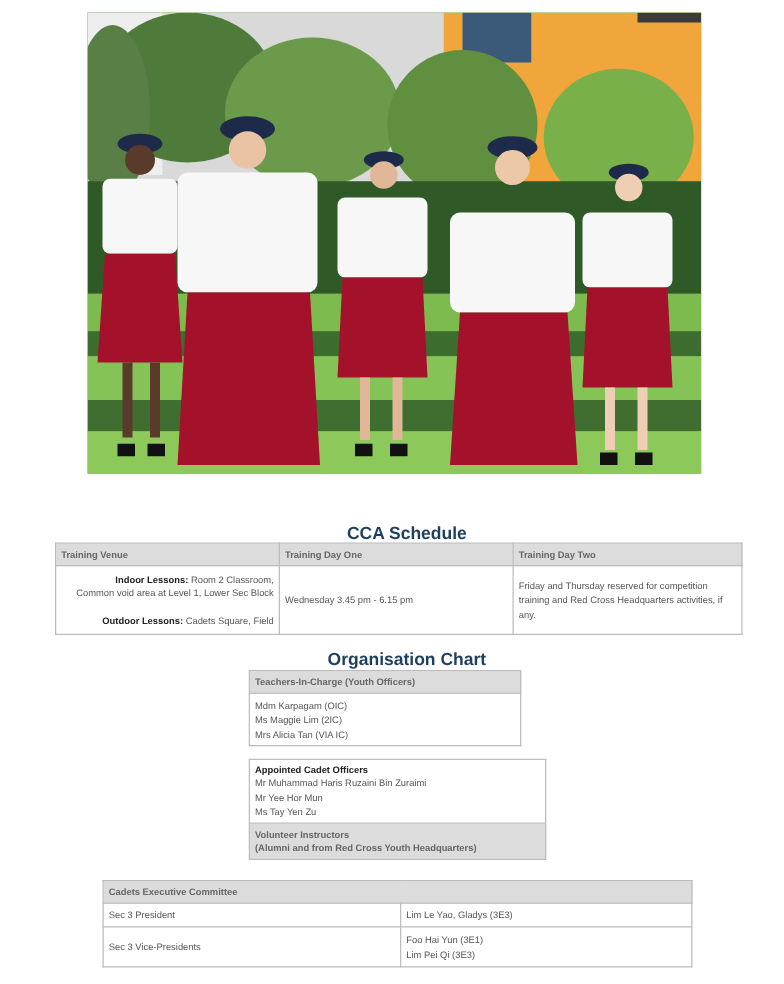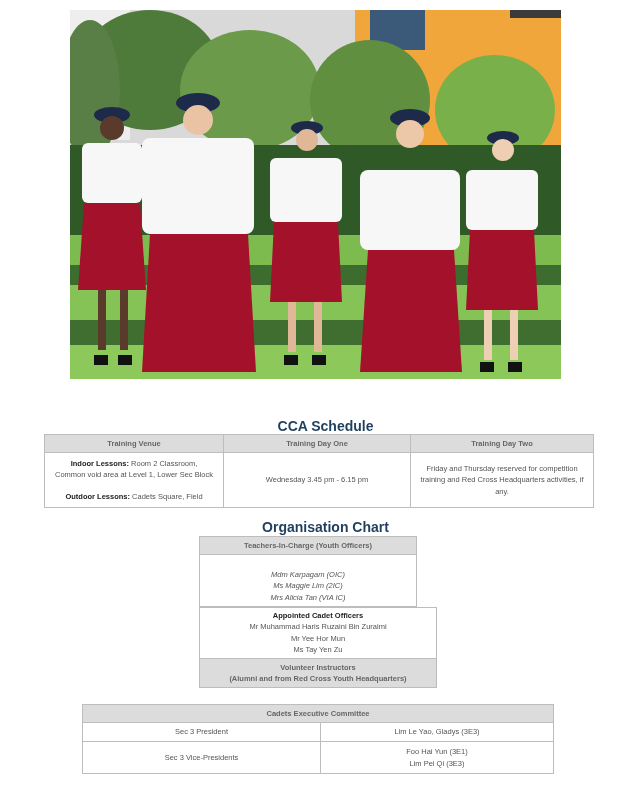--- a/index.html
+++ b/index.html
@@ -13,26 +13,26 @@
     }
     .photo svg { display: block; width: 100%; height: 100%; }
 
     .section-title {
       position: absolute; left: 12px; width: 627px; text-align: center;
       font-size: 14px; font-weight: bold; color: #1f3f5f;
     }
     table { border-collapse: collapse; position: absolute; table-layout: fixed; }
     th, td {
       border: 1px solid #bdbdbd; font-size: 7.5px; color: #555555;
-      text-align: center; vertical-align: middle; line-height: 1.5;
+      text-align: left; vertical-align: middle; line-height: 1.5;
     }
     th { background: #dcdcdc; font-weight: bold; color: #666666; height: 17px; padding: 0 4px; }
     td { padding: 2px 4px; }
     .bold-label { color: #222222; font-weight: bold; }
-    .left { text-align: center; }
+    .left { text-align: right; }
     .sched td { height: 50px; }
   </style>
 </head>
 <body>
 
 <div class="photo">
   <svg viewBox="0 0 491 369" preserveAspectRatio="none">
 
     <rect x="0" y="0" width="491" height="140" fill="#d9d9d9"></rect>
     <rect x="285" y="0" width="206" height="150" fill="#f0a63a"></rect>
@@ -132,21 +132,21 @@
   </table>
 
 <div class="section-title" style="top:519px;">Organisation Chart</div>
 
 <table style="left:199px; top:536px; width:218px;">
   <tbody>
       <tr>
         <th>Teachers-In-Charge (Youth Officers)</th>
       </tr>
   <tr>
-    <td style="padding:14px 4px 3px;font-style:italic;">
+    <td style="padding:4px 4px 3px;">
       <div>Mdm Karpagam (OIC)</div>
       <div>Ms Maggie Lim (2IC)</div>
       <div>Mrs Alicia Tan (VIA IC)</div>
     </td>
   </tr>
 </tbody>
   </table>
 
 <table style="left:199px; top:607px; width:238px;">
   <tbody>

